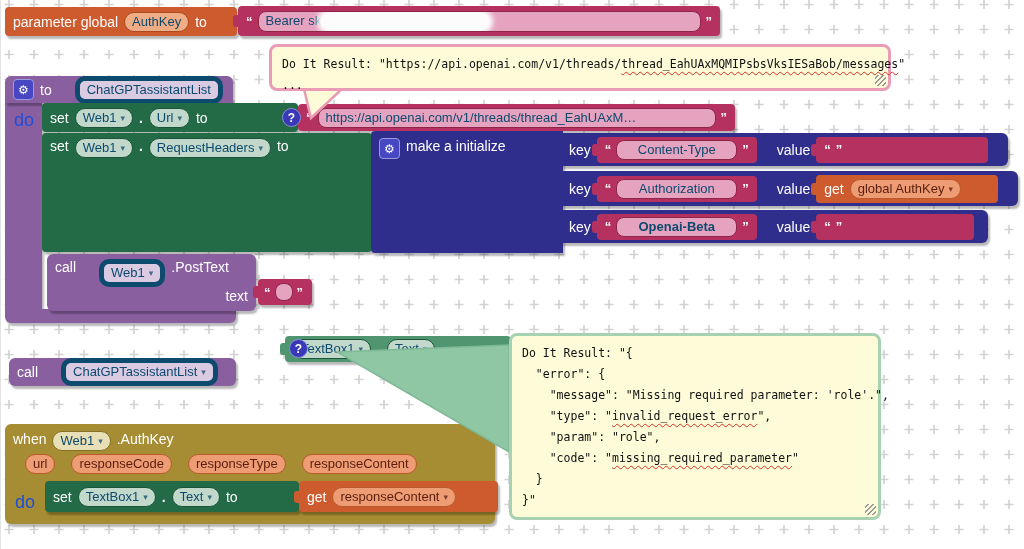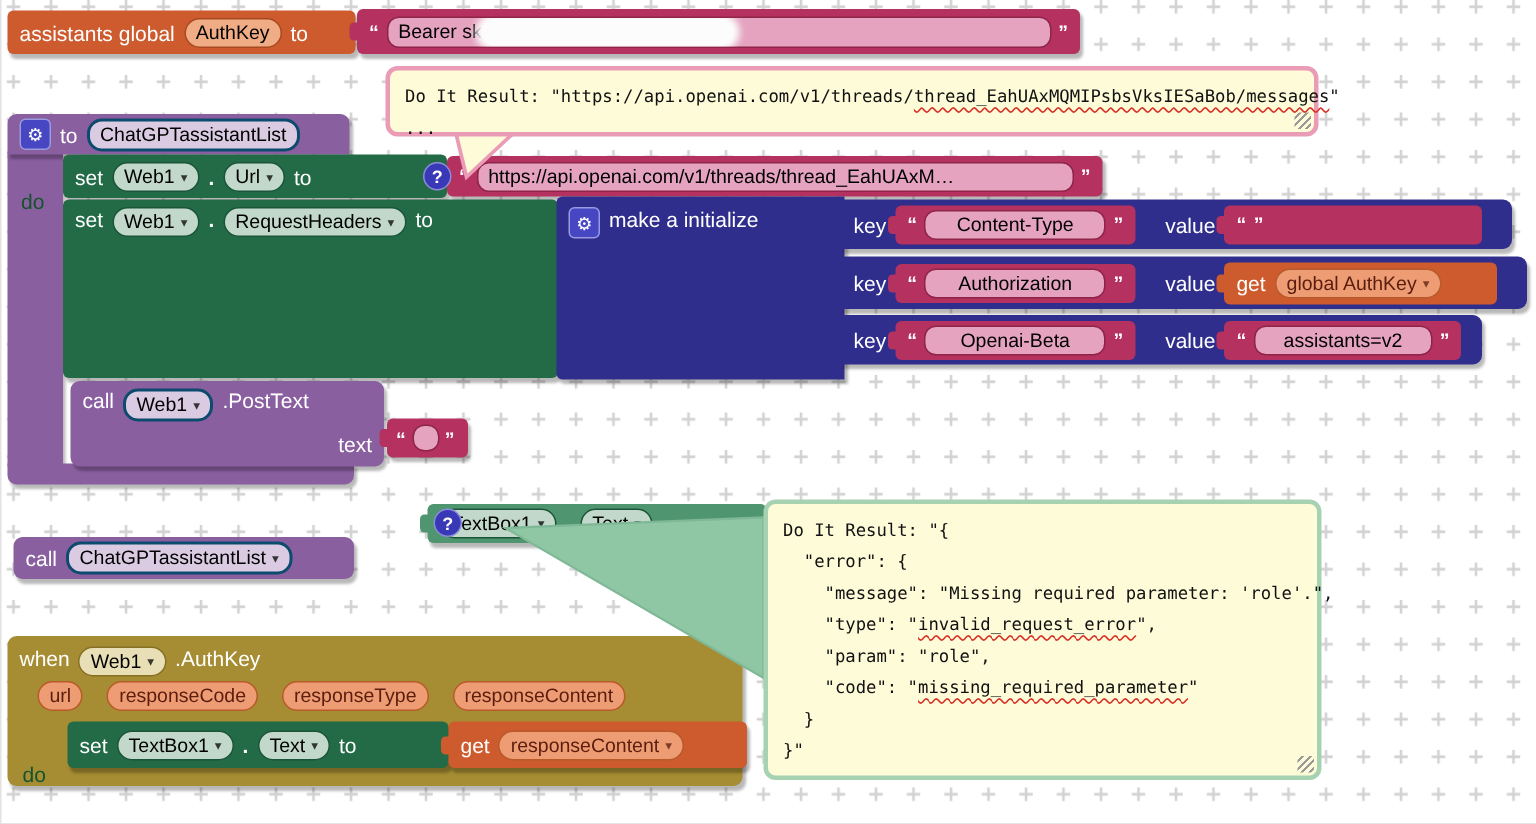--- a/index.html
+++ b/index.html
@@ -18,24 +18,24 @@
   .orange{background:#CE5B2D;}
   .magenta{background:#B5315F;}
   .purple{background:#8A5FA0;}
   .green{background:#226B46;}
   .green2{background:#4F9670;}
   .indigo{background:#302E8C;}
   .olive{background:#A68D33;}
   .noshadow{box-shadow:none;}
   .chip{
     display:inline-flex;align-items:center;gap:4px;border-radius:10px;
-    padding:1px 7px;font-size:13px;color:#000000;line-height:16px;white-space:nowrap;
+    padding:1px 7px;font-size:13px;color:#0c4a6e;line-height:16px;white-space:nowrap;
   }
   .chip-orange{background:#F0AD85;border:1px solid #a8491f;}
-  .chip-purple{background:#DACBE3;border:2px solid #0c4a6e;}
+  .chip-purple{background:#DACBE3;border:5px solid #0c4a6e;margin-left:17px;}
   .chip-green{background:#C2D8CB;border:1px solid #1a553a;}
   .chip-tan{background:#E9DFB6;border:1px solid #857025;}
   .chip-salmon{background:#EE9C73;border:1px solid #b85a2a;color:#5a1d0e;}
   .chip-pink{background:#E5A3C0;border-radius:8px;border:1px solid #8f2449;}
   .caret{font-size:9px;opacity:.75;line-height:10px;}
   .q{color:#fff;font-weight:bold;font-size:13px;}
   .gear{
     width:19px;height:19px;background:#4747C3;border:1.5px solid #9a9ae0;border-radius:4px;
     color:#fff;display:inline-flex;align-items:center;justify-content:center;font-size:12px;flex:none;
   }
@@ -62,39 +62,39 @@
     background:repeating-linear-gradient(135deg,transparent 0 2px,#9a9a9a 2px 3.5px);
   }
   .tailsvg{position:absolute;left:0;top:0;z-index:4;pointer-events:none;}
   .blur-patch{
     display:inline-block;width:168px;height:17px;border-radius:9px;background:#fcfcfc;
     box-shadow:0 0 5px 4px #fcfcfc;vertical-align:middle;margin:0 -4px;
   }
   .inlbl{color:#fff;}
   .dotsep{color:#fff;font-weight:bold;}
   .proc-spine{position:absolute;background:#8A5FA0;z-index:1;box-shadow:2px 3px 2px rgba(0,0,0,.28);}
-  .do-label{position:absolute;color:#14532d;font-size:14px;z-index:2;margin-top:16px;}
+  .do-label{position:absolute;color:#1d4ed8;font-size:18px;z-index:2;}
   .text-arg{position:absolute;right:8px;top:34px;color:#fff;font-size:14px;}
 </style>
 </head>
 <body>
 
 <div class="canvas">
 
   <svg class="gridsvg" width="1024" height="549">
     <defs>
       <pattern id="gp" width="25" height="25" patternUnits="userSpaceOnUse">
         <path d="M8 0 L8 9 M3.5 4.5 L12.5 4.5" stroke="#d2d2d2" stroke-width="1.7" fill="none"></path>
       </pattern>
     </defs>
     <rect width="1024" height="549" fill="url(#gp)"></rect>
   </svg>
 
   <div class="blk orange" style="left:4px;top:7px;width:232px;height:29px;">
-    <span class="inlbl">assistants global</span>
+    <span class="inlbl">parameter global</span>
     <span class="chip chip-orange">AuthKey</span>
     <span class="inlbl">to</span>
   </div>
 
   <div class="blk magenta plug" style="left:237px;top:6px;width:482px;height:30px;gap:5px;">
     <span class="q">“</span>
     <span class="chip chip-pink" style="flex:1;overflow:hidden;">
       <span>Bearer sk</span>
       <span class="blur-patch"></span>
     </span>
@@ -179,27 +179,26 @@
         <span>global AuthKey</span>
         <span class="caret">▾</span>
       </span>
     </div>
   </div>
 
   <div class="blk indigo" style="left:560px;top:210px;width:427px;height:33px;border-radius:0 6px 6px 0;">
     <span class="inlbl">key</span>
     <div class="blk magenta noshadow plug" style="position:relative;left:0;top:0;width:160px;height:26px;gap:5px;">
       <span class="q">“</span>
-      <span class="chip chip-pink" style="flex:1;justify-content:center;">Openai-Beta</span>
+      <span class="chip chip-pink" style="flex:1;justify-content:center;font-weight:bold;">Openai-Beta</span>
       <span class="q">”</span>
     </div>
     <span class="inlbl" style="margin-left:14px;">value</span>
     <div class="blk magenta noshadow plug" style="position:relative;left:0;top:0;width:158px;height:26px;gap:5px;">
       <span class="q">“</span>
-      <span class="chip chip-pink" style="flex:1;justify-content:center;">assistants=v2</span>
       <span class="q">”</span>
     </div>
   </div>
 
   <div class="blk purple" style="left:46px;top:254px;width:209px;height:57px;align-items:flex-start;padding-top:5px;border-radius:6px;">
     <span class="inlbl">call</span>
     <span class="chip chip-purple">
       <span>Web1</span>
       <span class="caret">▾</span>
     </span>
@@ -270,21 +269,21 @@
       <span>responseContent</span>
       <span class="caret">▾</span>
     </span>
   </div>
 
   <svg class="tailsvg" width="1024" height="549">
     <polygon points="336,352 508,345 508,452" fill="#8FC6A4" stroke="#7FB896" stroke-width="1.5"></polygon>
     <polygon points="303,89 341,89 310,118" fill="#FDFBD8" stroke="#EA9CB7" stroke-width="2.5"></polygon>
   </svg>
 
-  <div class="bubble" style="left:256px;top:44px;width:622px;height:47px;">
+  <div class="bubble" style="left:268px;top:44px;width:622px;height:47px;">
     <div class="bubble-text">
         <div class="bline"><span>Do It Result: "https://api.openai.com/v1/threads/</span><span class="sq">thread_EahUAxMQMIPsbsVksIESaBob/messages</span><span>"</span></div>
         <div class="bline"><span>...</span></div>
       </div>
     <div class="handle"></div>
   </div>
 
   <div class="bubble bubble-green" style="left:508px;top:333px;width:372px;height:187px;">
     <div class="bubble-text">
         <div class="bline"><span>Do It Result: "{</span></div>

